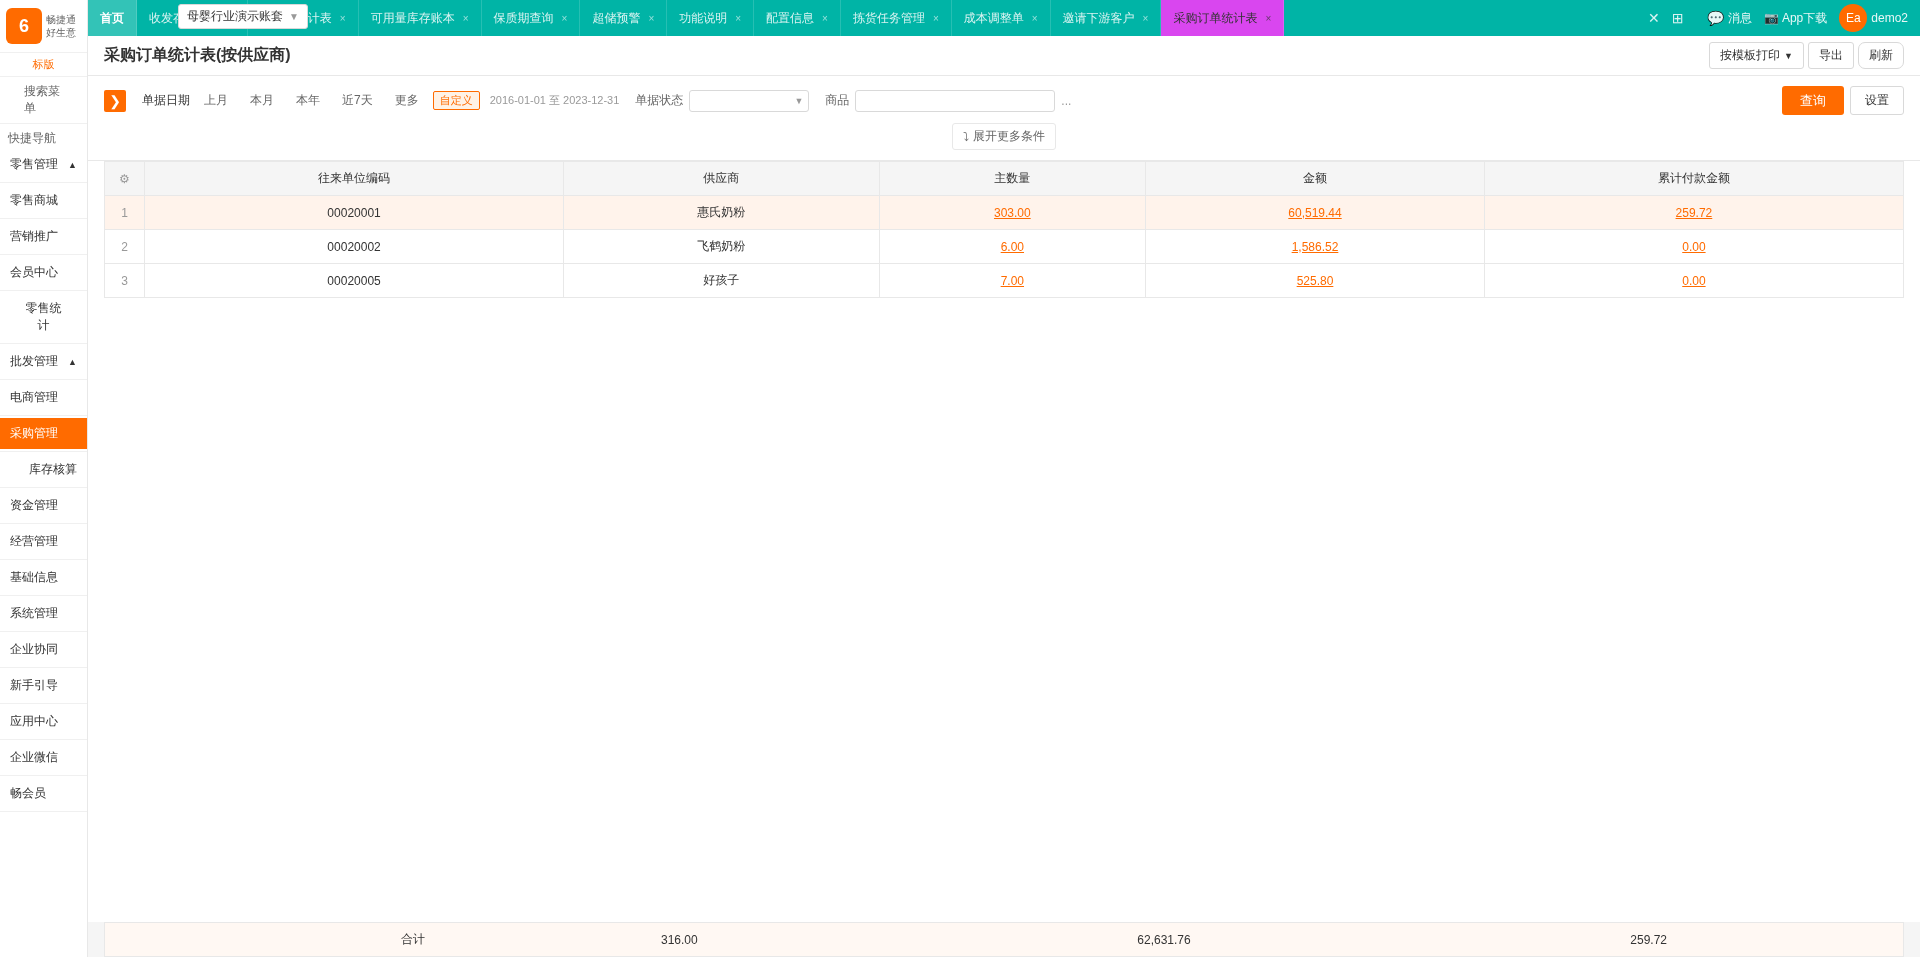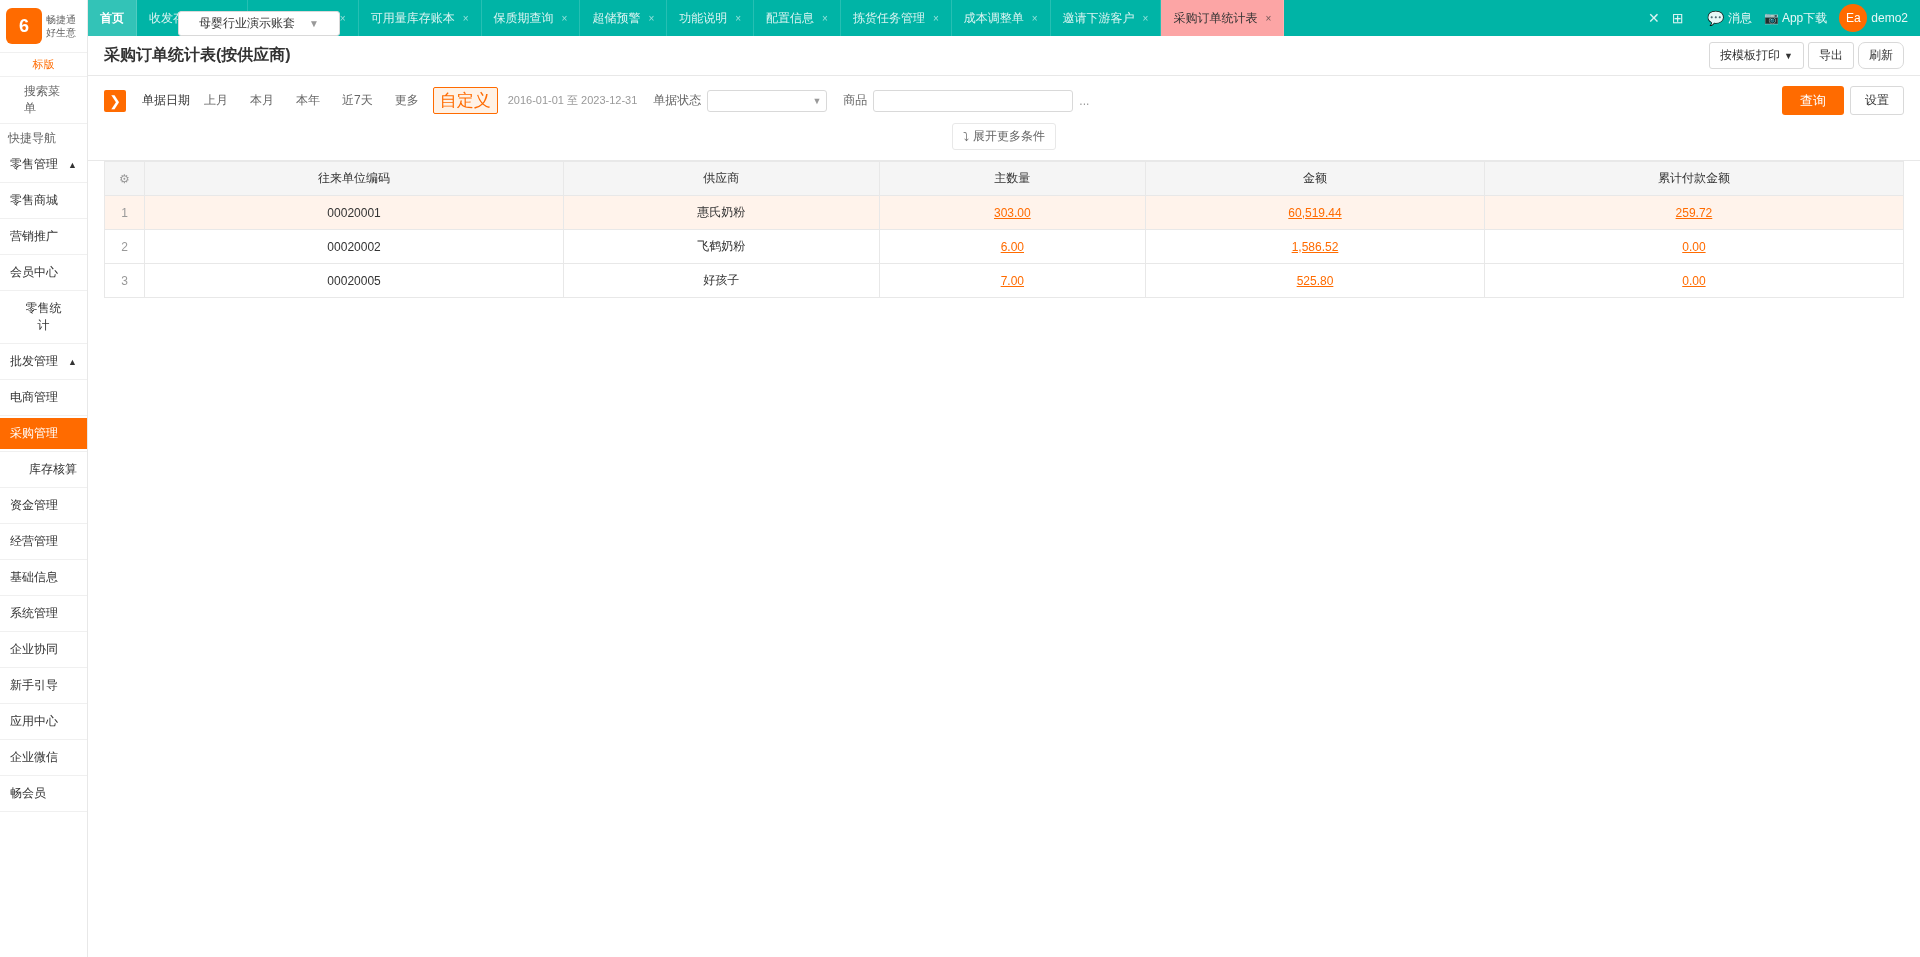--- a/index.html
+++ b/index.html
@@ -13,41 +13,41 @@
     .sidebar-search { padding: 6px 24px; font-size: 12px; color: #666; cursor: pointer; border-bottom: 1px solid #f0f0f0; }
     .sidebar-nav-label { padding: 6px 8px 2px; font-size: 12px; color: #666; cursor: pointer; }
     .sidebar-item { padding: 8px 8px; font-size: 12px; color: #333; cursor: pointer; display: flex; flex-direction: column; align-items: center; gap: 2px; text-align: center; }
     .sidebar-item.active { background: #ff6b00; color: #fff; }
     .sidebar-divider { height: 1px; background: #f0f0f0; margin: 2px 0; }
 
     
     .main { flex: 1; display: flex; flex-direction: column; overflow: hidden; }
     .top-tab { padding: 0 12px; height: 36px; display: flex; align-items: center; gap: 6px; font-size: 12px; color: rgba(255,255,255,0.85); cursor: pointer; white-space: nowrap; border-right: 1px solid rgba(255,255,255,0.15); }
     .top-tab.home { background: rgba(255,255,255,0.2); font-weight: bold; color: #fff; }
-    .top-tab.active { background: #fca5a5; color: #333; }
+    .top-tab.active { background: #d946ef; color: #333; }
     .top-tab .close-btn { font-size: 10px; opacity: 0.7; margin-left: 2px; }
     .tab-actions { margin-left: auto; display: flex; align-items: center; gap: 4px; padding-right: 8px; }
     .tab-action-btn { color: rgba(255,255,255,0.85); cursor: pointer; padding: 2px 4px; font-size: 14px; }
 
     
     .header-bar { background: #fff; padding: 6px 16px; display: flex; align-items: center; justify-content: space-between; border-bottom: 1px solid #e8e8e8; }
     .header-title { font-size: 16px; font-weight: bold; color: #333; }
     .header-actions { display: flex; align-items: center; gap: 4px; }
     .btn-template { background: #fff; border: 1px solid #d9d9d9; padding: 4px 10px; border-radius: 3px; cursor: pointer; font-size: 12px; color: #333; display: flex; align-items: center; gap: 4px; }
     .btn-export { background: #fff; border: 1px solid #d9d9d9; padding: 4px 10px; border-radius: 3px; cursor: pointer; font-size: 12px; color: #333; }
     .btn-refresh { background: #fff; border: 1px solid #d9d9d9; padding: 4px 10px; border-radius: 7px; cursor: pointer; font-size: 12px; color: #333; }
 
     
     .filter-area { background: #fff; padding: 10px 16px; border-bottom: 1px solid #e8e8e8; }
     .filter-row { display: flex; align-items: center; gap: 16px; flex-wrap: wrap; }
     .filter-item { display: flex; align-items: center; gap: 6px; font-size: 12px; color: #666; }
     .filter-toggle-btn { width: 22px; height: 22px; background: #ff6b00; border-radius: 2px; display: flex; align-items: center; justify-content: center; cursor: pointer; color: #fff; font-size: 14px; flex-shrink: 0; }
     .date-label { font-size: 12px; color: #333; font-weight: 500; }
     .date-chip { padding: 2px 8px; border-radius: 2px; cursor: pointer; font-size: 12px; color: #666; text-align: center; }
-    .custom-tag { background: #fff2e6; color: #ff6b00; border: 1px solid #ff6b00; padding: 1px 6px; border-radius: 2px; font-size: 17px; }
+    .custom-tag { background: #fff2e6; color: #ff6b00; border: 1px solid #ff6b00; padding: 1px 6px; border-radius: 2px; font-size: 11px; }
     .date-range { font-size: 11px; color: #999; margin-left: 4px; }
     .filter-select { border: 1px solid #d9d9d9; border-radius: 3px; padding: 3px 24px 3px 8px; font-size: 12px; color: #333; background: #fff; cursor: pointer; min-width: 120px; appearance: none; position: relative; }
     .select-wrapper { position: relative; display: inline-block; }
     .select-wrapper::after { content: '▼'; position: absolute; right: 6px; top: 50%; transform: translateY(-50%); font-size: 9px; color: #999; pointer-events: none; }
     .filter-input { border: 1px solid #d9d9d9; border-radius: 3px; padding: 3px 8px; font-size: 12px; color: #333; width: 200px; }
     .filter-more { color: #999; cursor: pointer; font-size: 12px; }
     .btn-query { background: #ff6b00; color: #fff; border: none; padding: 5px 18px; border-radius: 3px; cursor: pointer; font-size: 13px; font-weight: 500; }
     .btn-setting { background: #fff; border: 1px solid #d9d9d9; color: #333; padding: 5px 14px; border-radius: 3px; cursor: pointer; font-size: 12px; }
     .expand-btn { display: flex; align-items: center; gap: 4px; color: #666; cursor: pointer; font-size: 12px; padding: 4px 10px; border: 1px solid #e8e8e8; border-radius: 3px; background: #fff; margin: 8px auto 0; width: fit-content; }
 
@@ -156,21 +156,21 @@
         <span>畅会员</span>
       </div>
       <div class="sidebar-divider"></div>
     </div>
 </div>
 
 <div class="main">
 
   <div style="display:flex; align-items:center; background:#00b4a6; height:36px; position:relative;">
 
-    <div style="position:absolute; left:90px; top:11px; background:#fff; border:1px solid #d9d9d9; border-radius:3px; padding:3px 20px; display:flex; align-items:center; gap:14px; font-size:12px; color:#333; cursor:pointer; z-index:10;">
+    <div style="position:absolute; left:90px; top:4px; background:#fff; border:1px solid #d9d9d9; border-radius:3px; padding:3px 8px; display:flex; align-items:center; gap:6px; font-size:12px; color:#333; cursor:pointer; z-index:10;">
       <span>母婴行业演示账套</span>
       <span style="font-size:10px;color:#999;">▼</span>
     </div>
 
     <div style="display:flex; align-items:center; flex:1; overflow:hidden; margin-left:0;" id="tabs-container">
         <div class="top-tab home">
           <span>首页</span>
         </div>
         <div class="top-tab">
           <span>收发存汇总表</span>
@@ -328,14 +328,21 @@
             <td>00020005</td>
             <td>好孩子</td>
             <td class="link">7.00</td>
             <td class="link">525.80</td>
             <td class="link">0.00</td>
           </tr>
         </tbody>
     </table>
   </div>
 
-
+  <div class="table-footer" id="table-footer-row">
+  <div style="width:40px; text-align:center;"></div>
+  <div style="width:280px; text-align:right; font-size:12px; color:#333; padding-right:12px;">合计</div>
+  <div style="flex:1; text-align:center; font-size:12px; color:#333; font-weight:500;">316.00</div>
+  <div style="flex:1; text-align:center; font-size:12px; color:#333; font-weight:500;">62,631.76</div>
+  <div style="flex:1; text-align:center; font-size:12px; color:#333; font-weight:500;">259.72</div>
 </div>
 
+</div>
+
 </body></html>

